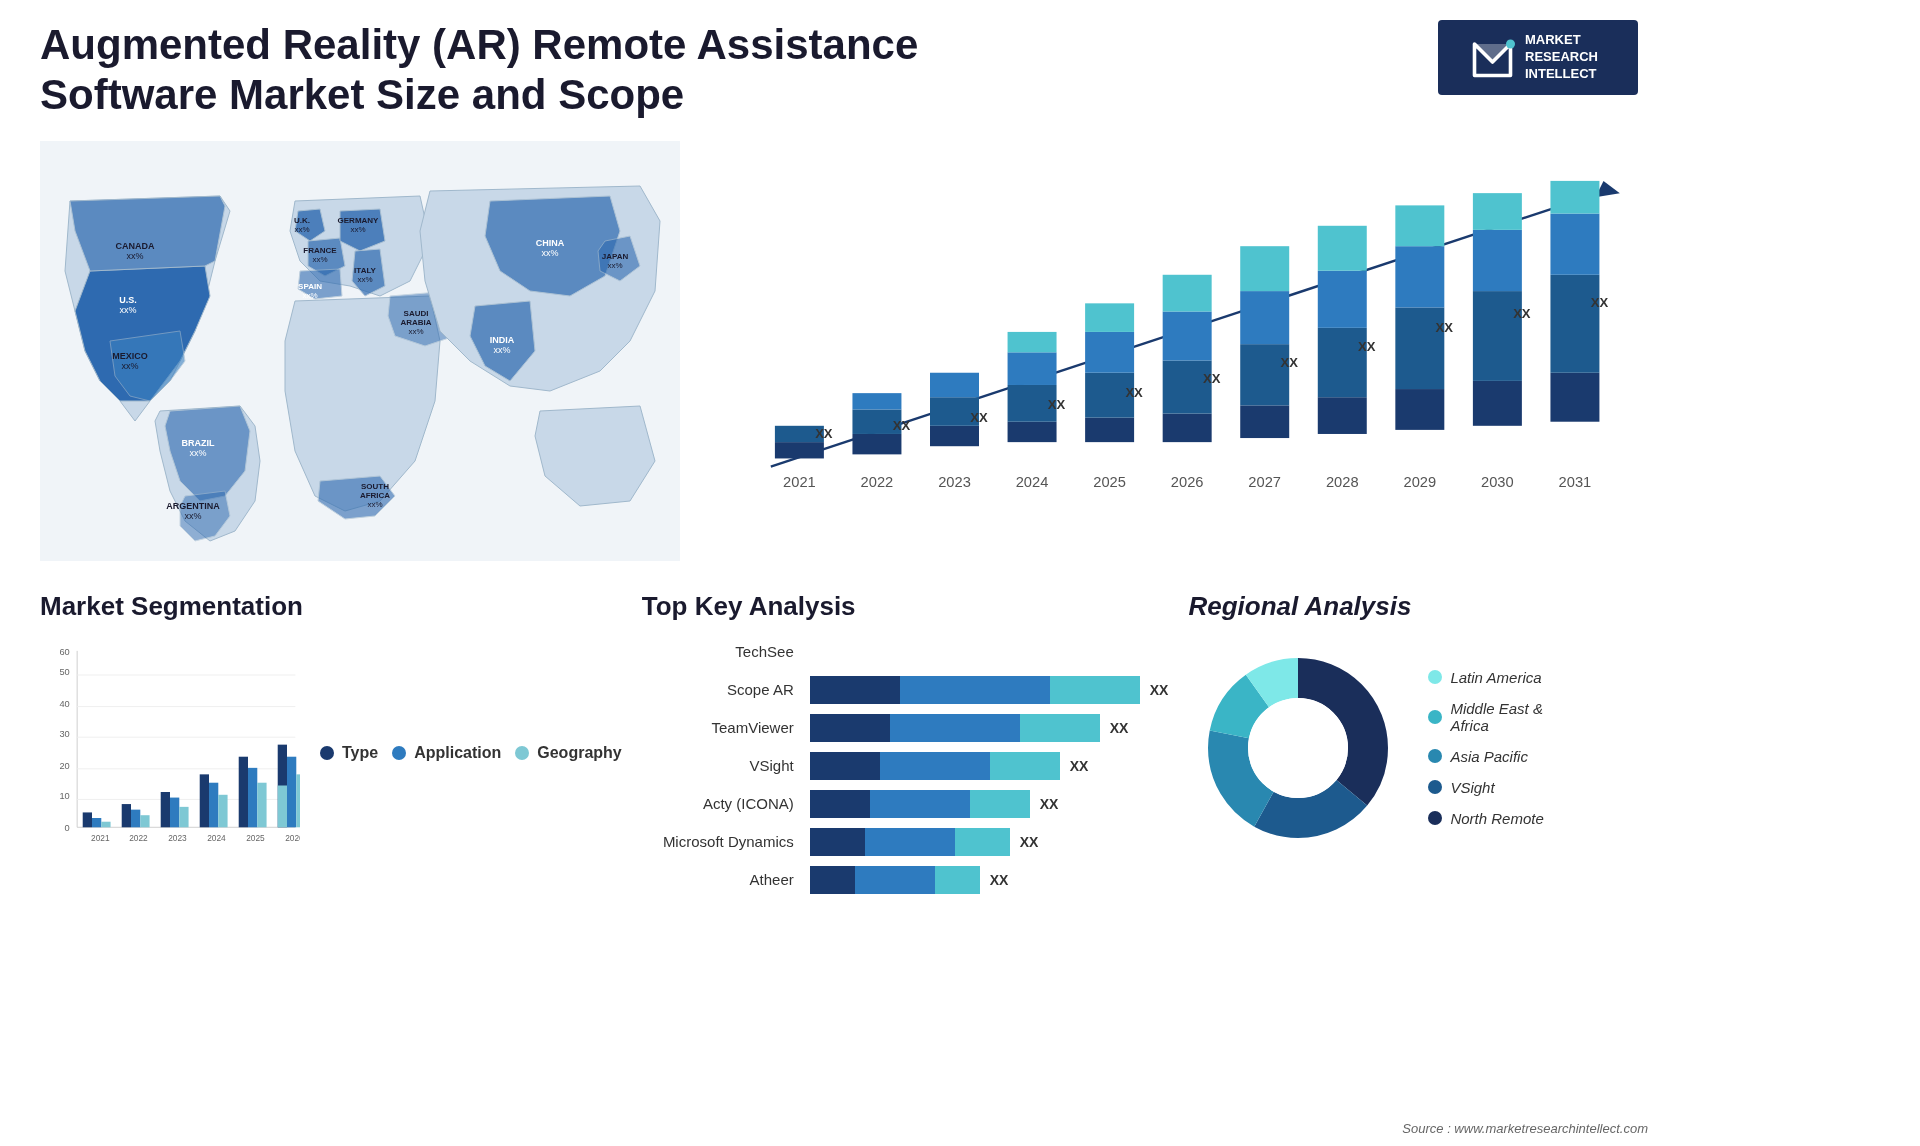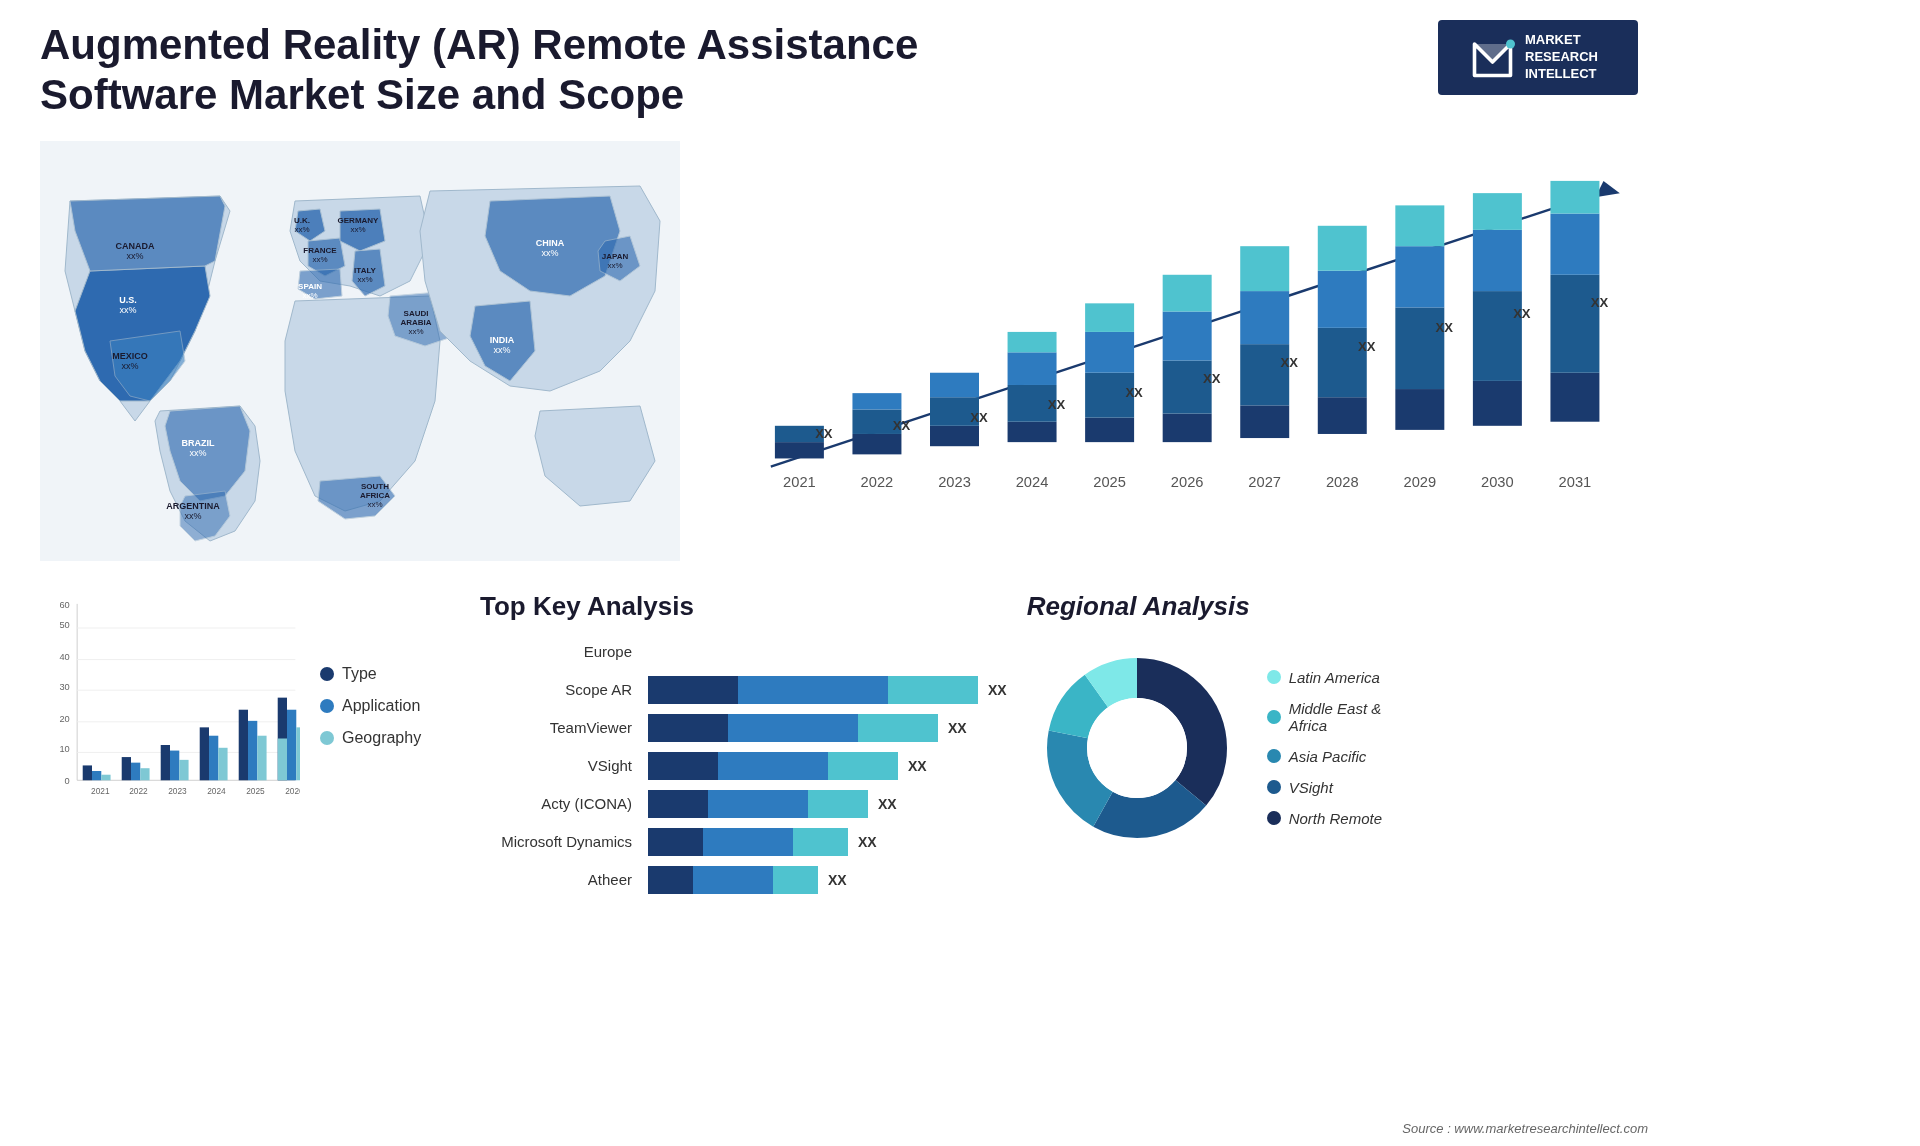--- a/index.html
+++ b/index.html
@@ -118,22 +118,23 @@
       align-items: center;
     }
 
     .seg-chart-svg {
       width: 260px;
       height: 230px;
     }
 
     .seg-legend {
       display: flex;
-      flex-direction: column;
+      flex-direction: row;
       gap: 14px;
+      font-weight: bold;
     }
 
     .legend-item {
       display: flex;
       align-items: center;
       gap: 8px;
       font-size: 16px;
       color: #333;
     }
 
@@ -447,20 +448,21 @@
         <rect x="1005" y="20" width="60" height="40" fill="#4fc3cf"></rect>
         <text x="1035" y="395" text-anchor="middle" font-size="18" fill="#555">2031</text>
         <text x="1065" y="175" text-anchor="middle" font-size="16" fill="#333" font-weight="bold">XX</text>
       </svg>
     </div>
   </div>
 
   <div class="bottom-section">
 
     <div class="segmentation-area">
+      <h2 class="section-title">Market Segmentation</h2>
       <div class="seg-chart-container">
         <svg class="seg-chart-svg" viewBox="0 0 280 240">
 
           <line x1="40" y1="10" x2="40" y2="200" stroke="#ccc" stroke-width="1"></line>
 
           <line x1="40" y1="200" x2="275" y2="200" stroke="#ccc" stroke-width="1"></line>
 
           <text x="32" y="204" text-anchor="end" font-size="10" fill="#666">0</text>
           <text x="32" y="170" text-anchor="end" font-size="10" fill="#666">10</text>
           <text x="32" y="137" text-anchor="end" font-size="10" fill="#666">20</text>
@@ -522,21 +524,21 @@
           </div>
         </div>
       </div>
     </div>
 
     <div class="players-area">
       <h2 class="section-title">Top Key Analysis</h2>
       <div class="players-list">
 
         <div class="player-row">
-          <div class="player-name">Europe</div>
+          <div class="player-name">TechSee</div>
           <div class="player-bar-container">
           </div>
         </div>
 
         <div class="player-row">
           <div class="player-name">Scope AR</div>
           <div class="player-bar-container">
             <div class="player-bar" style="width:330px;">
               <div class="player-bar-seg1" style="width:90px;"></div>
               <div class="player-bar-seg2" style="width:150px;"></div>

